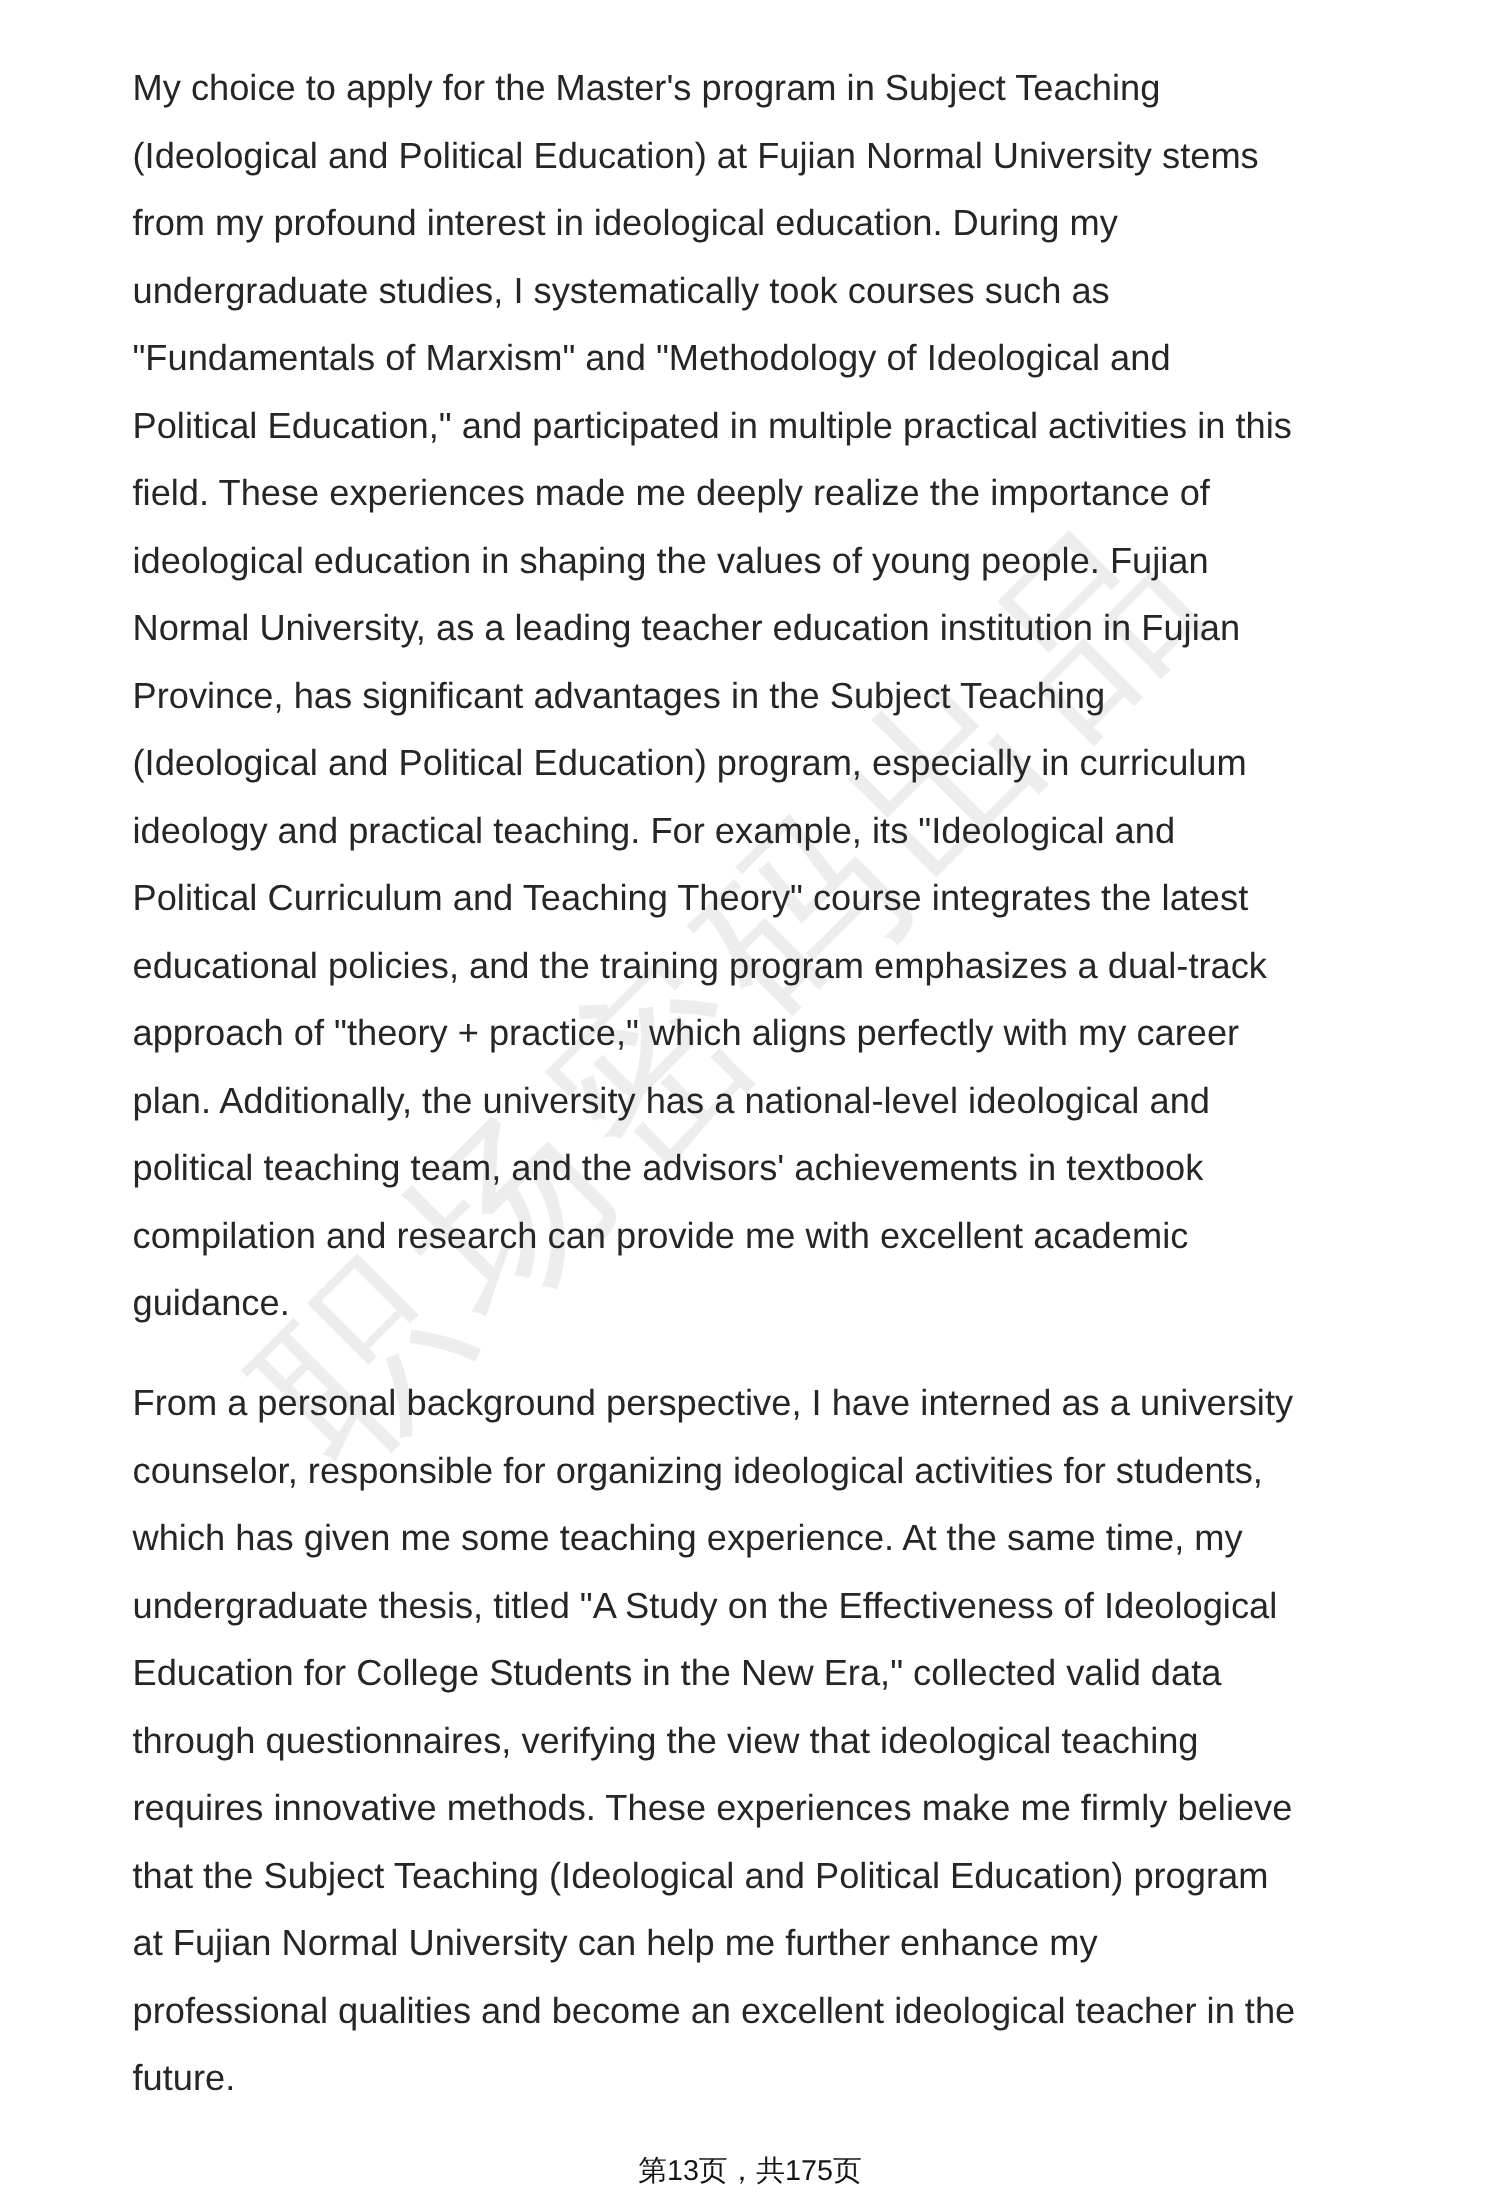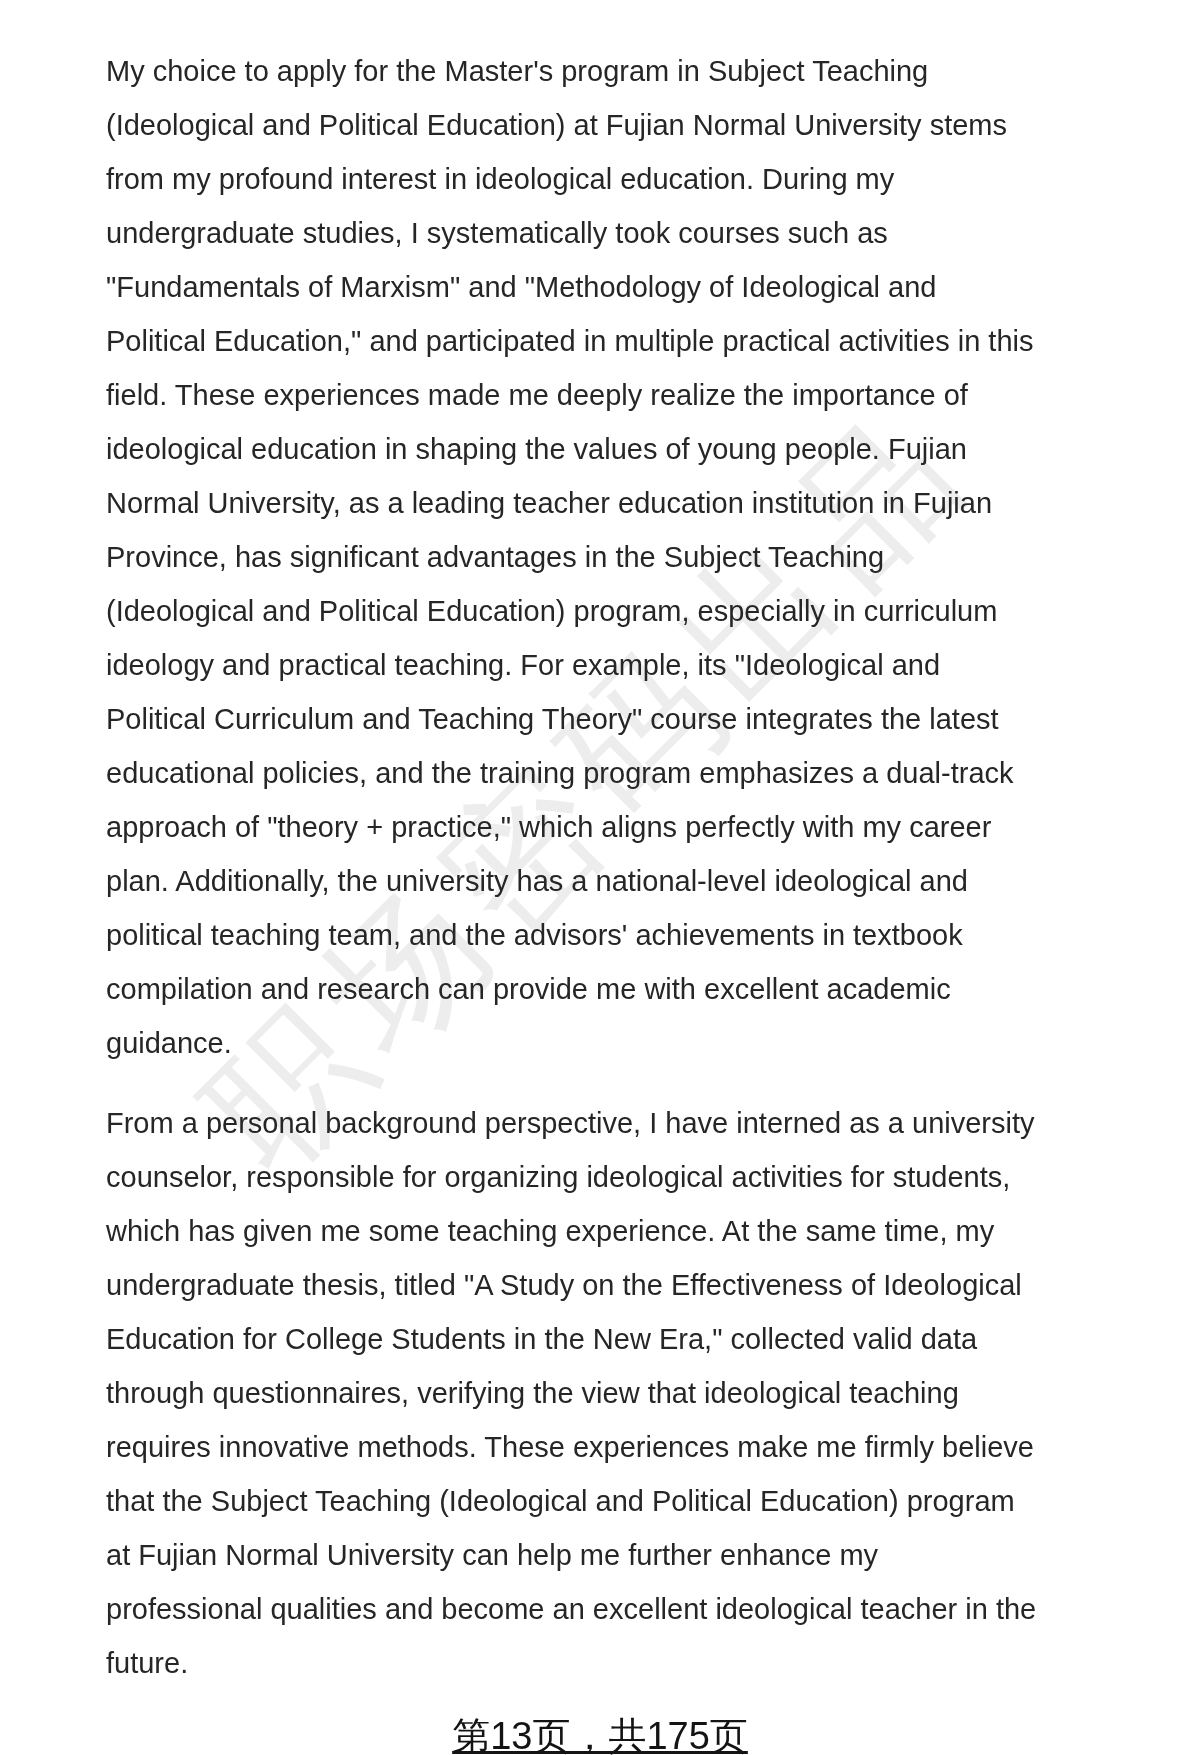--- a/index.html
+++ b/index.html
@@ -41,25 +41,24 @@
     line-height: 54px;
     text-align: left;
   }
   .content p {
     margin: 0 0 26px 0;
   }
   .footer {
     position: relative;
     z-index: 1;
     text-align: center;
-    font-size: 38px;
+    font-size: 23px;
     line-height: 40px;
     color: #141414;
     margin-top: 12px;
-    text-decoration: underline;
   }
 </style>
 </head>
 <body>
 
 <div class="page">
 
   <div class="watermark">职场密码出品</div>
 
   <div class="content">

